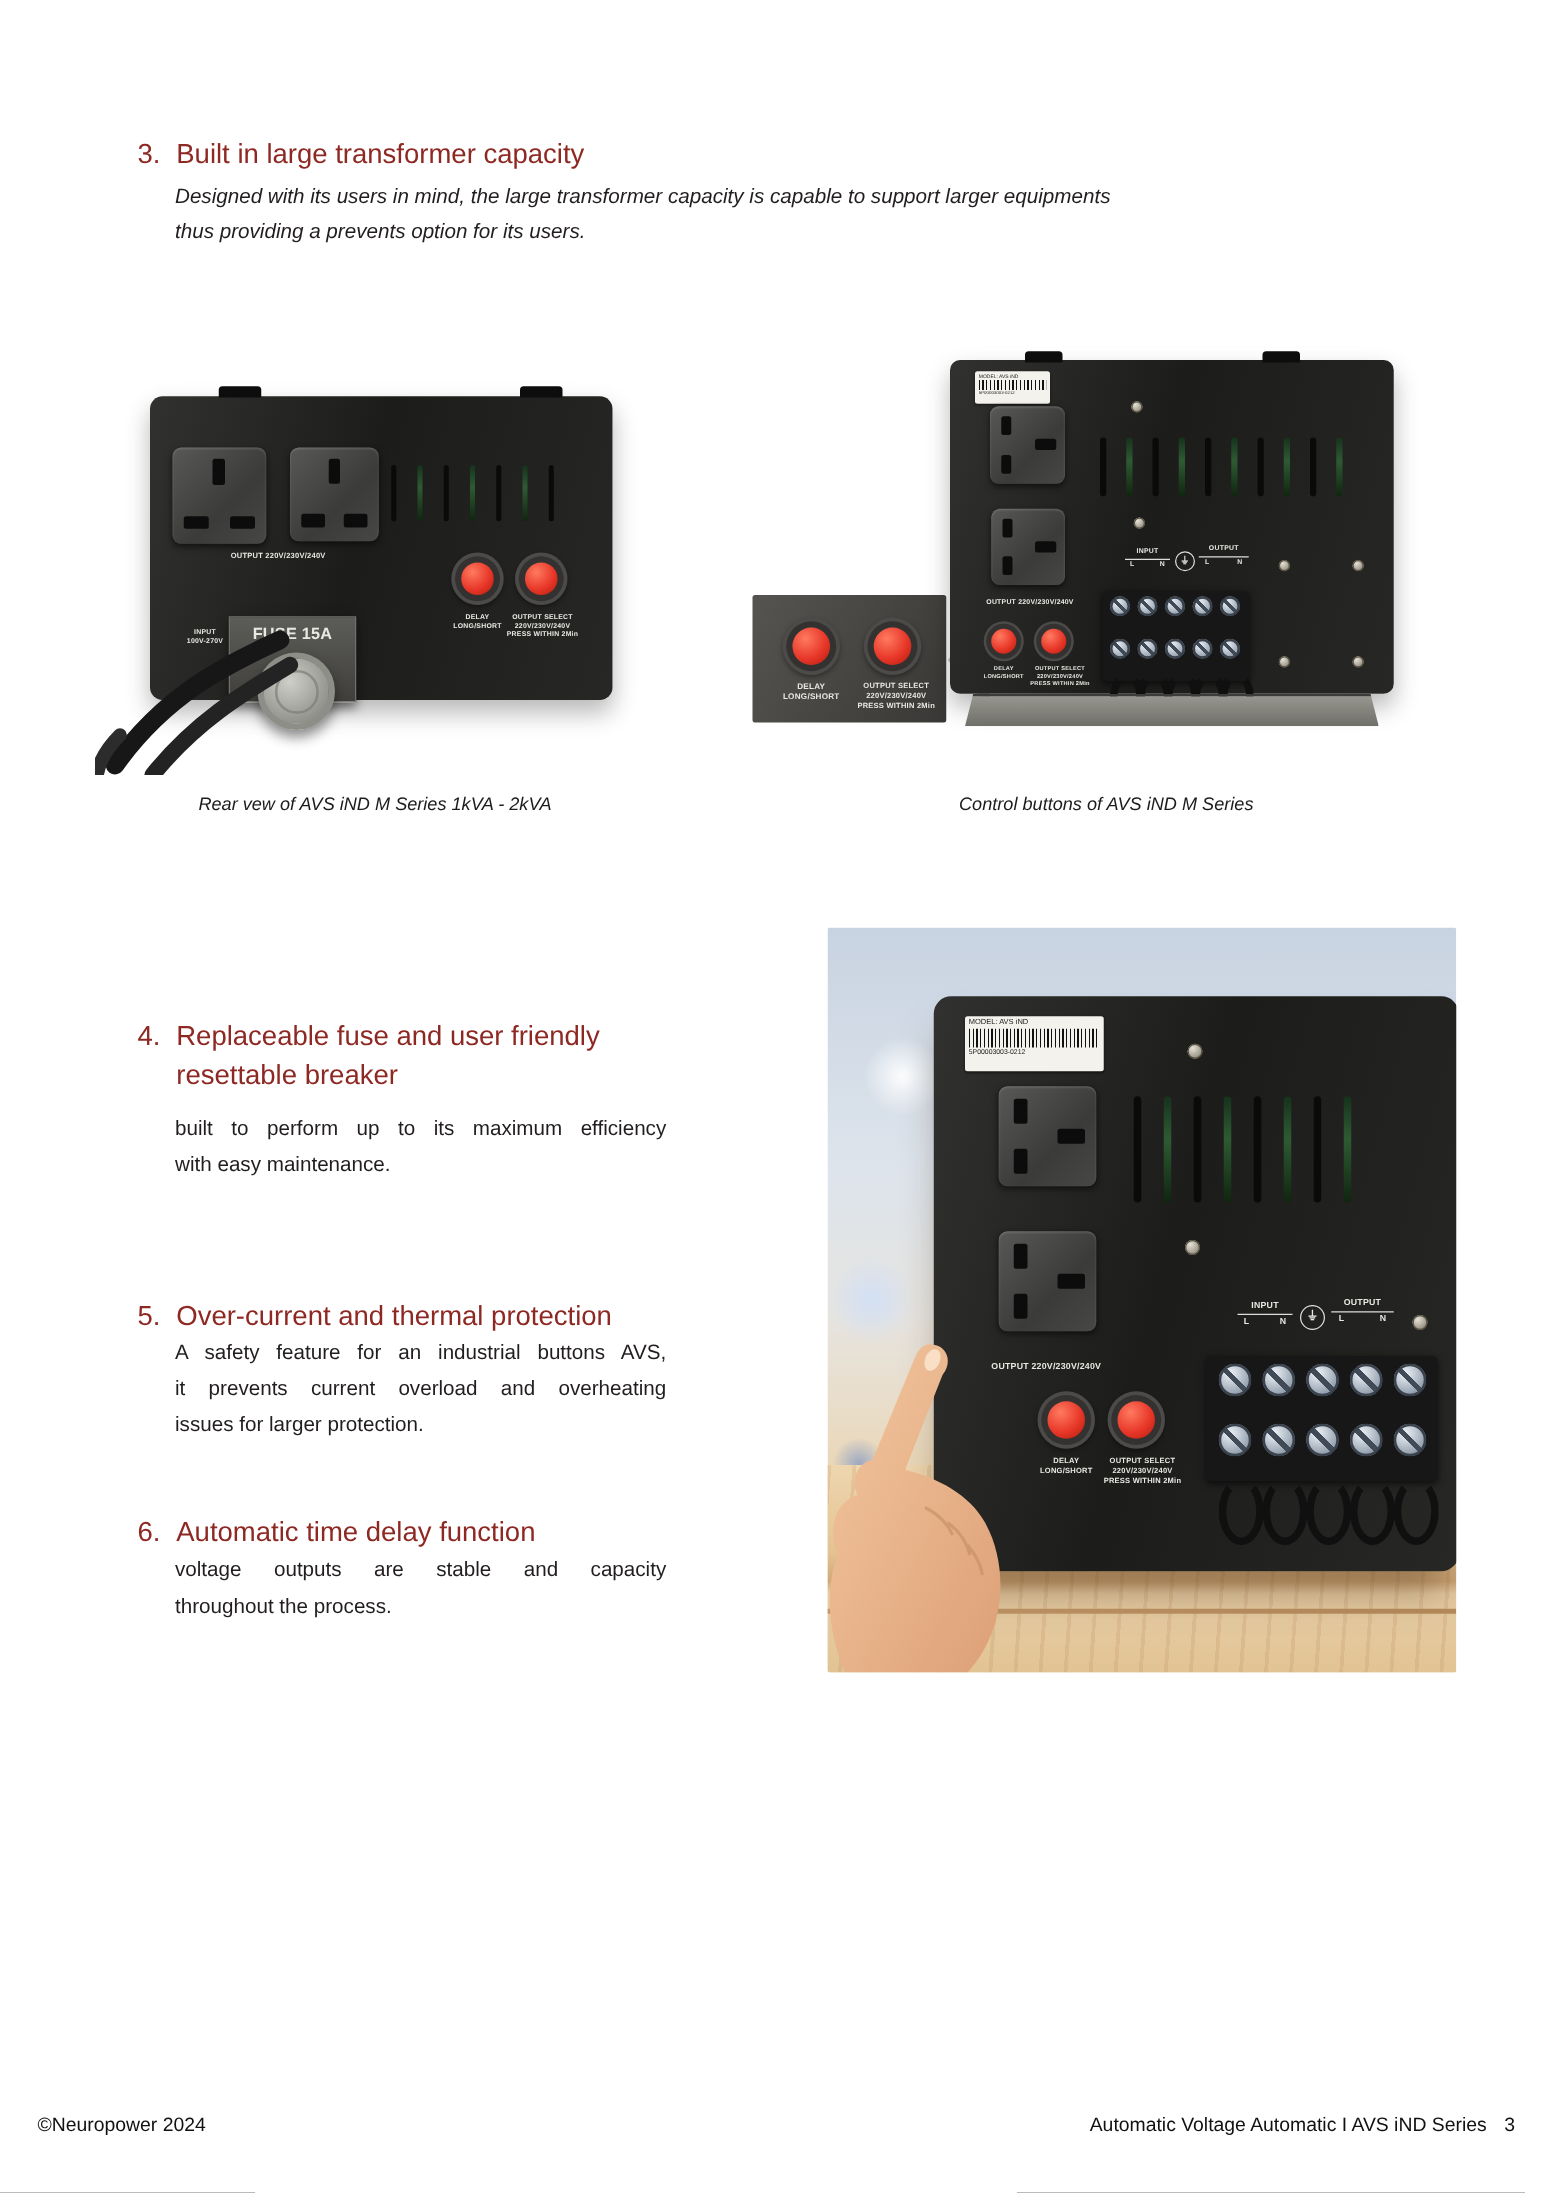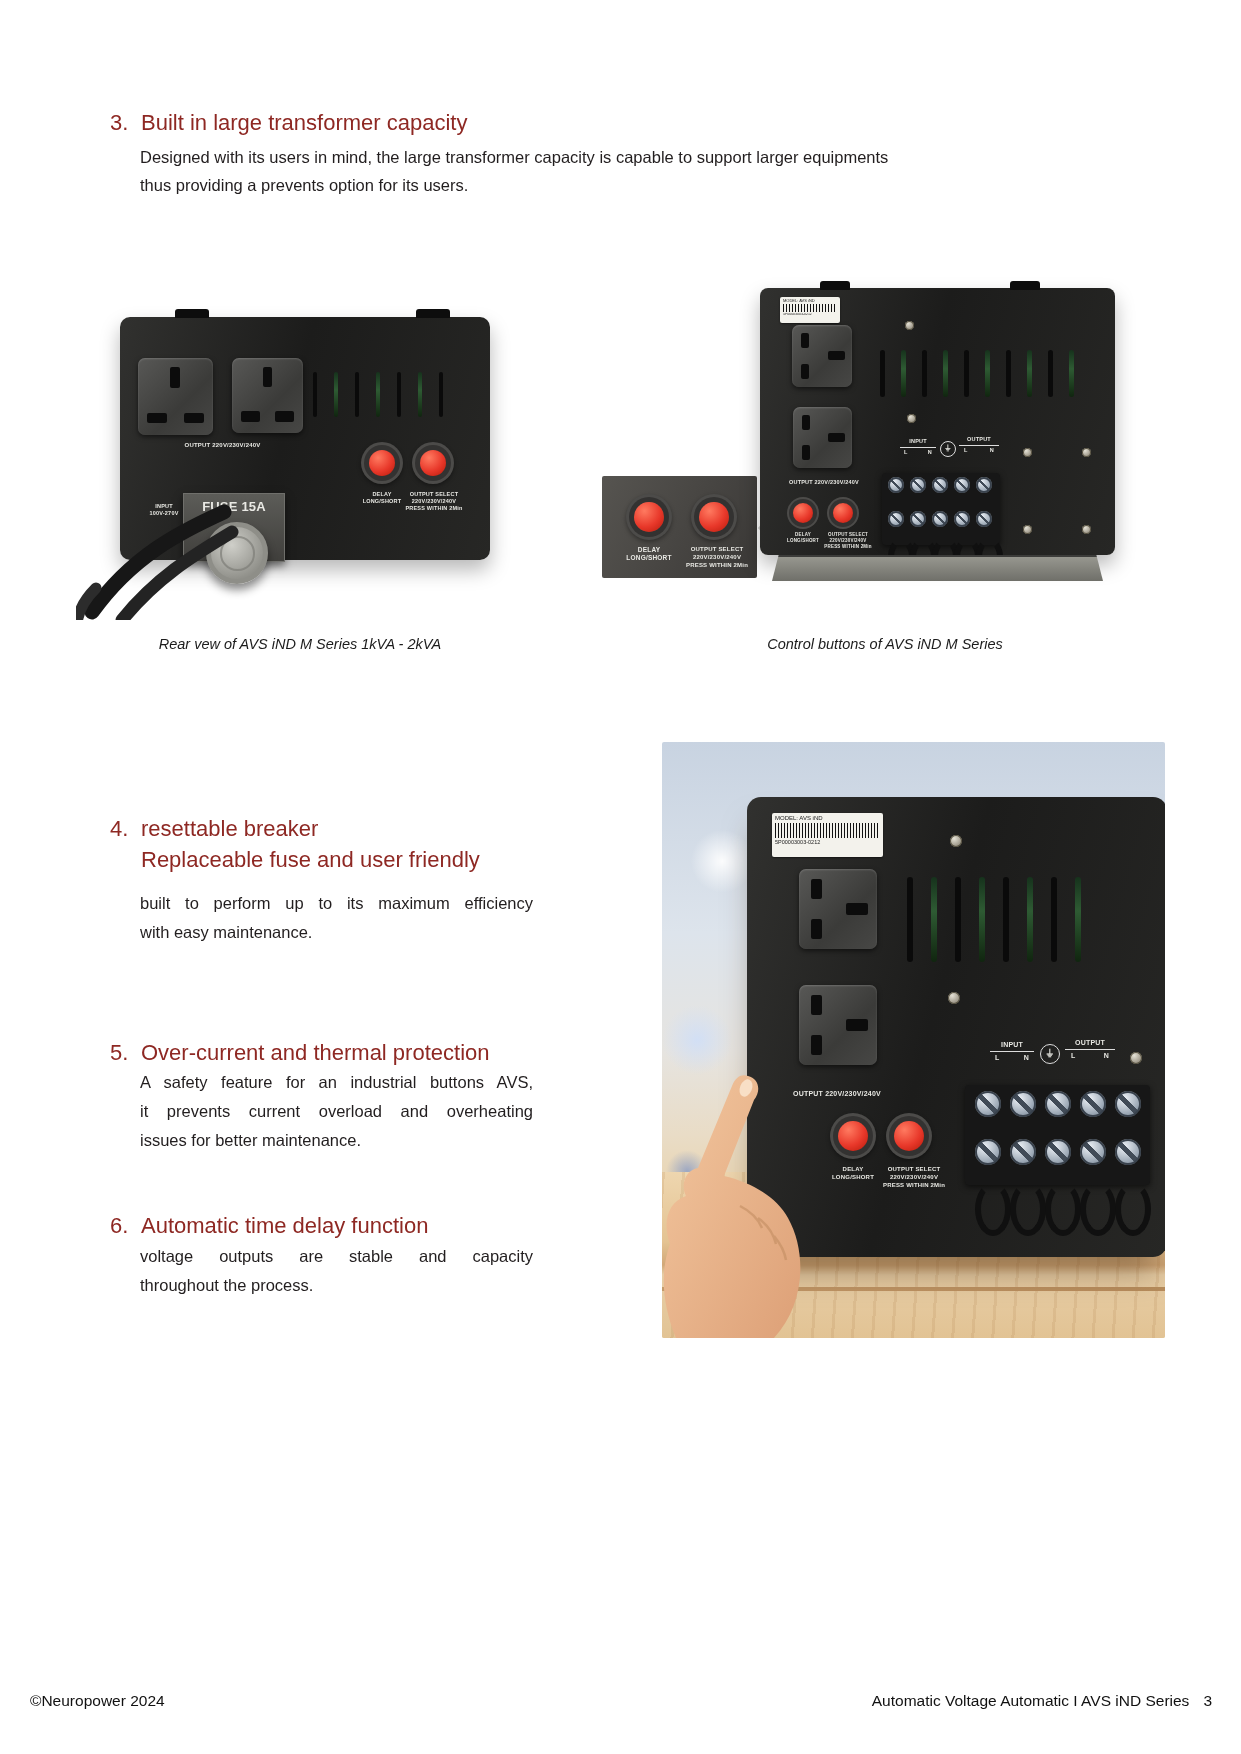--- a/index.html
+++ b/index.html
@@ -65,21 +65,21 @@
 </style>
 </head>
 <body>
 
 <div class="page">
 
   <div class="h" style="left:110px;top:107px;">
     <span class="hnum">3.</span>
     <span>Built in large transformer capacity</span>
   </div>
-  <div class="body" style="left:140px;top:143px;width:905px;line-height:28px;">
+  <div class="body" style="left:140px;top:143px;width:905px;line-height:28px;font-style:italic;">
     <div>Designed with its users in mind, the large transformer capacity is capable to support larger equipments</div>
     <div>thus providing a prevents option for its users.</div>
   </div>
 
   <div class="abs" style="left:80px;top:280px;width:430px;height:340px;">
     <div class="device" style="left:40px;top:37px;width:370px;height:243px;">
       <div class="tab" style="left:55px;top:-8px;width:34px;"></div>
       <div class="tab" style="left:296px;top:-8px;width:34px;"></div>
       <div class="uk ukA" style="left:18px;top:41px;width:75px;height:77px;">
         <i class="e"></i>
@@ -232,37 +232,37 @@
     </div>
     <div class="flange" style="left:82px;top:299px;width:331px;height:24px;"></div>
   </div>
 
   <div class="caption" style="left:80px;top:636px;width:440px;">Rear vew of AVS iND M Series 1kVA - 2kVA</div>
   <div class="caption" style="left:665px;top:636px;width:440px;">Control buttons of AVS iND M Series</div>
 
   <div class="h" style="left:110px;top:813px;">
     <span class="hnum">4.</span>
     <span>
+      <div>Replaceable fuse and user friendly</div>
       <div>resettable breaker</div>
-      <div>Replaceable fuse and user friendly</div>
     </span>
   </div>
   <div class="body" style="left:140px;top:889px;width:393px;">
     <div class="jline">built to perform up to its maximum efficiency</div>
     <div class="jline jlast">with easy maintenance.</div>
   </div>
 
   <div class="h" style="left:110px;top:1037px;">
     <span class="hnum">5.</span>
     <span>Over-current and thermal protection</span>
   </div>
   <div class="body" style="left:140px;top:1068px;width:393px;">
     <div class="jline">A safety feature for an industrial buttons AVS,</div>
     <div class="jline">it prevents current overload and overheating</div>
-    <div class="jline jlast">issues for better maintenance.</div>
+    <div class="jline jlast">issues for larger protection.</div>
   </div>
 
   <div class="h" style="left:110px;top:1210px;">
     <span class="hnum">6.</span>
     <span>Automatic time delay function</span>
   </div>
   <div class="body" style="left:140px;top:1242px;width:393px;">
     <div class="jline">voltage outputs are stable and capacity</div>
     <div class="jline jlast">throughout the process.</div>
   </div>

